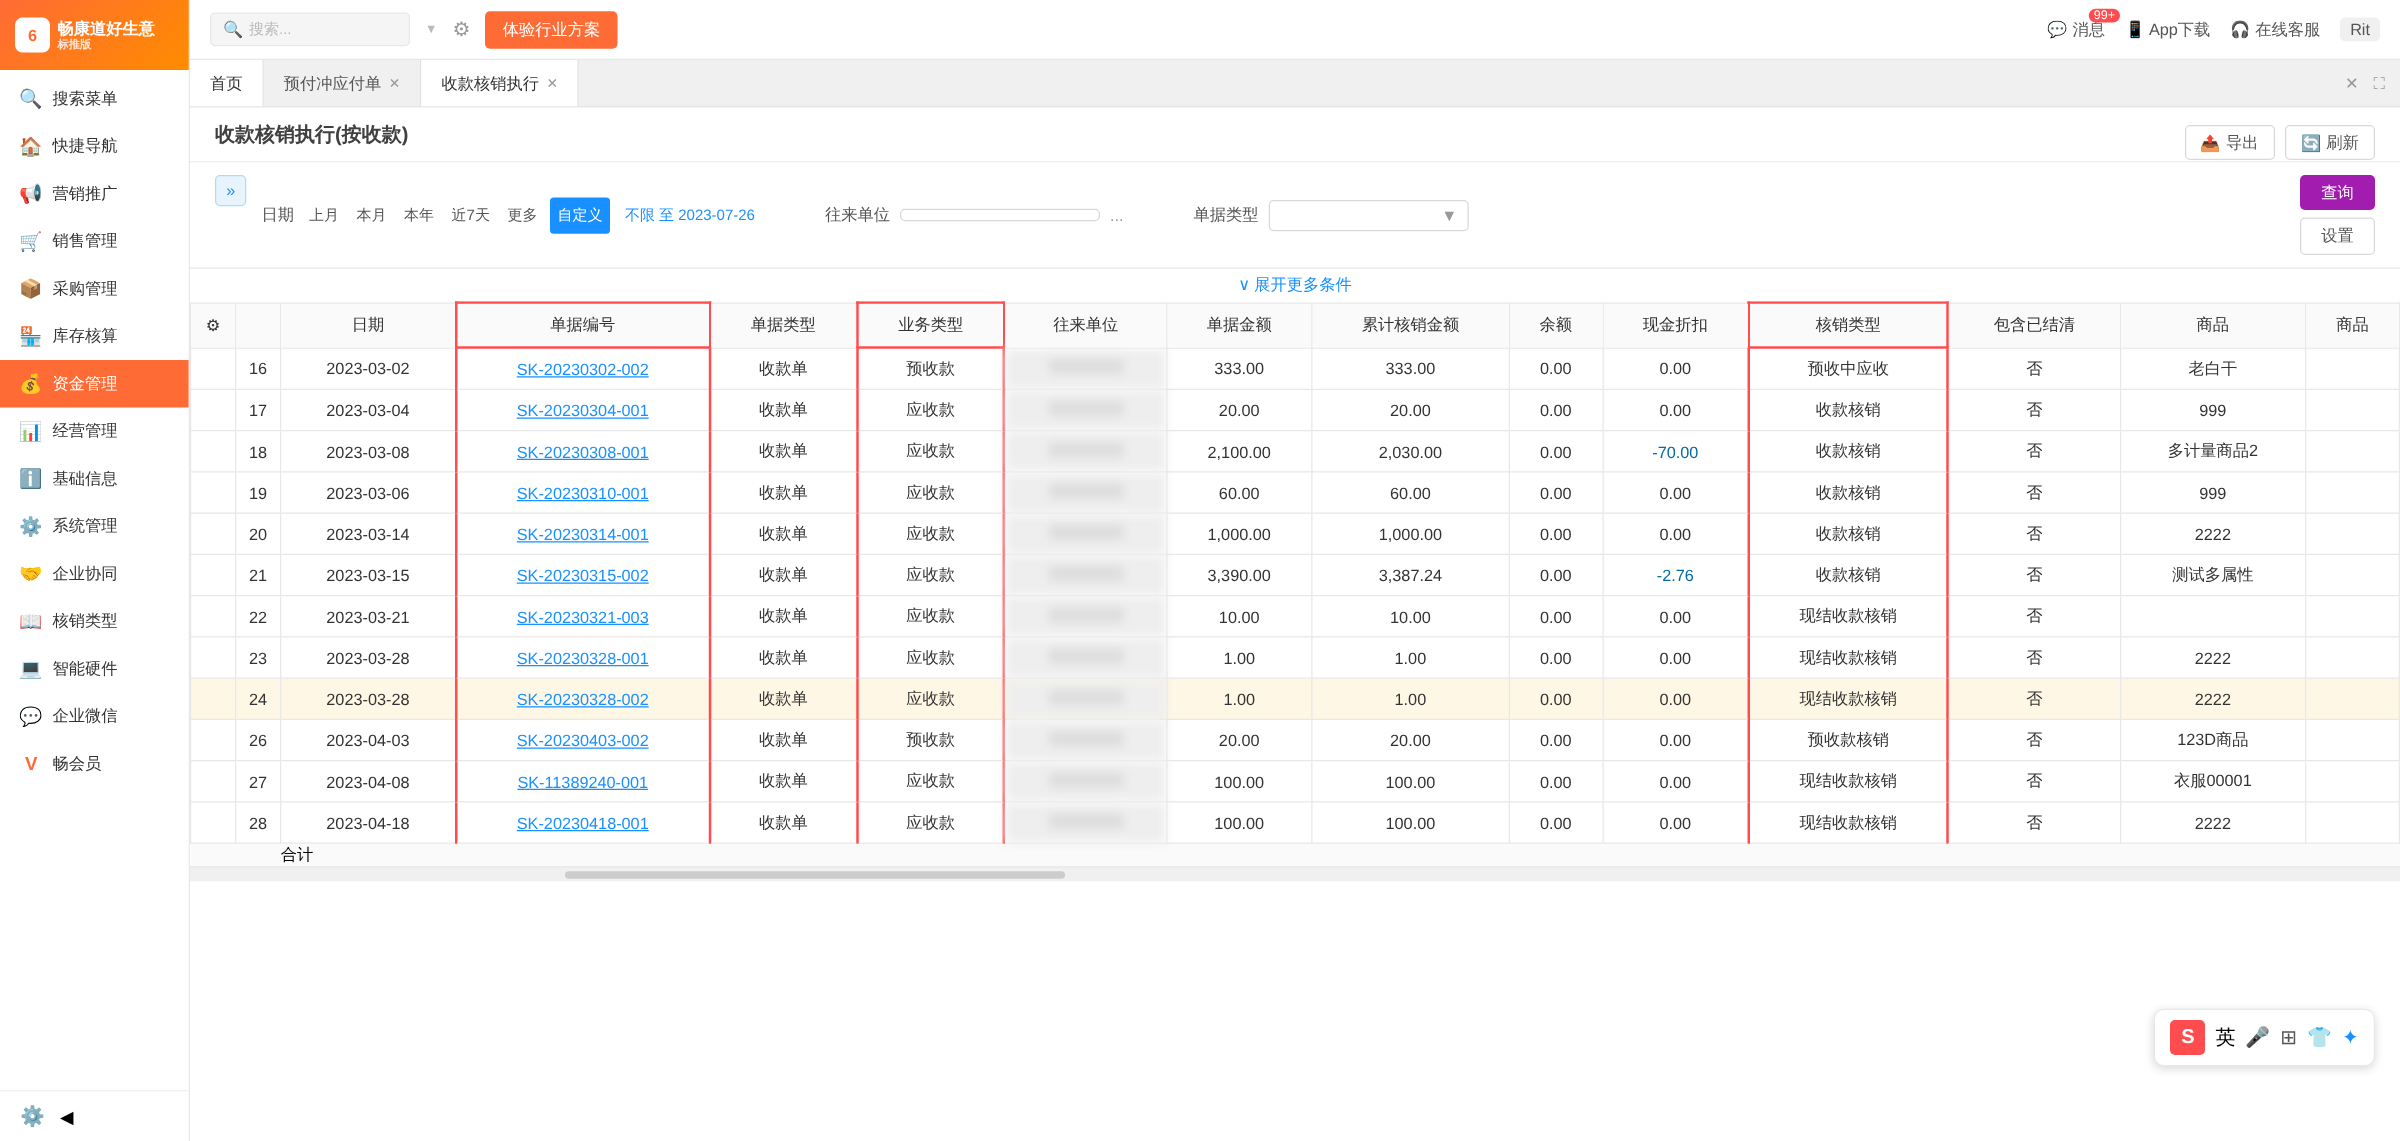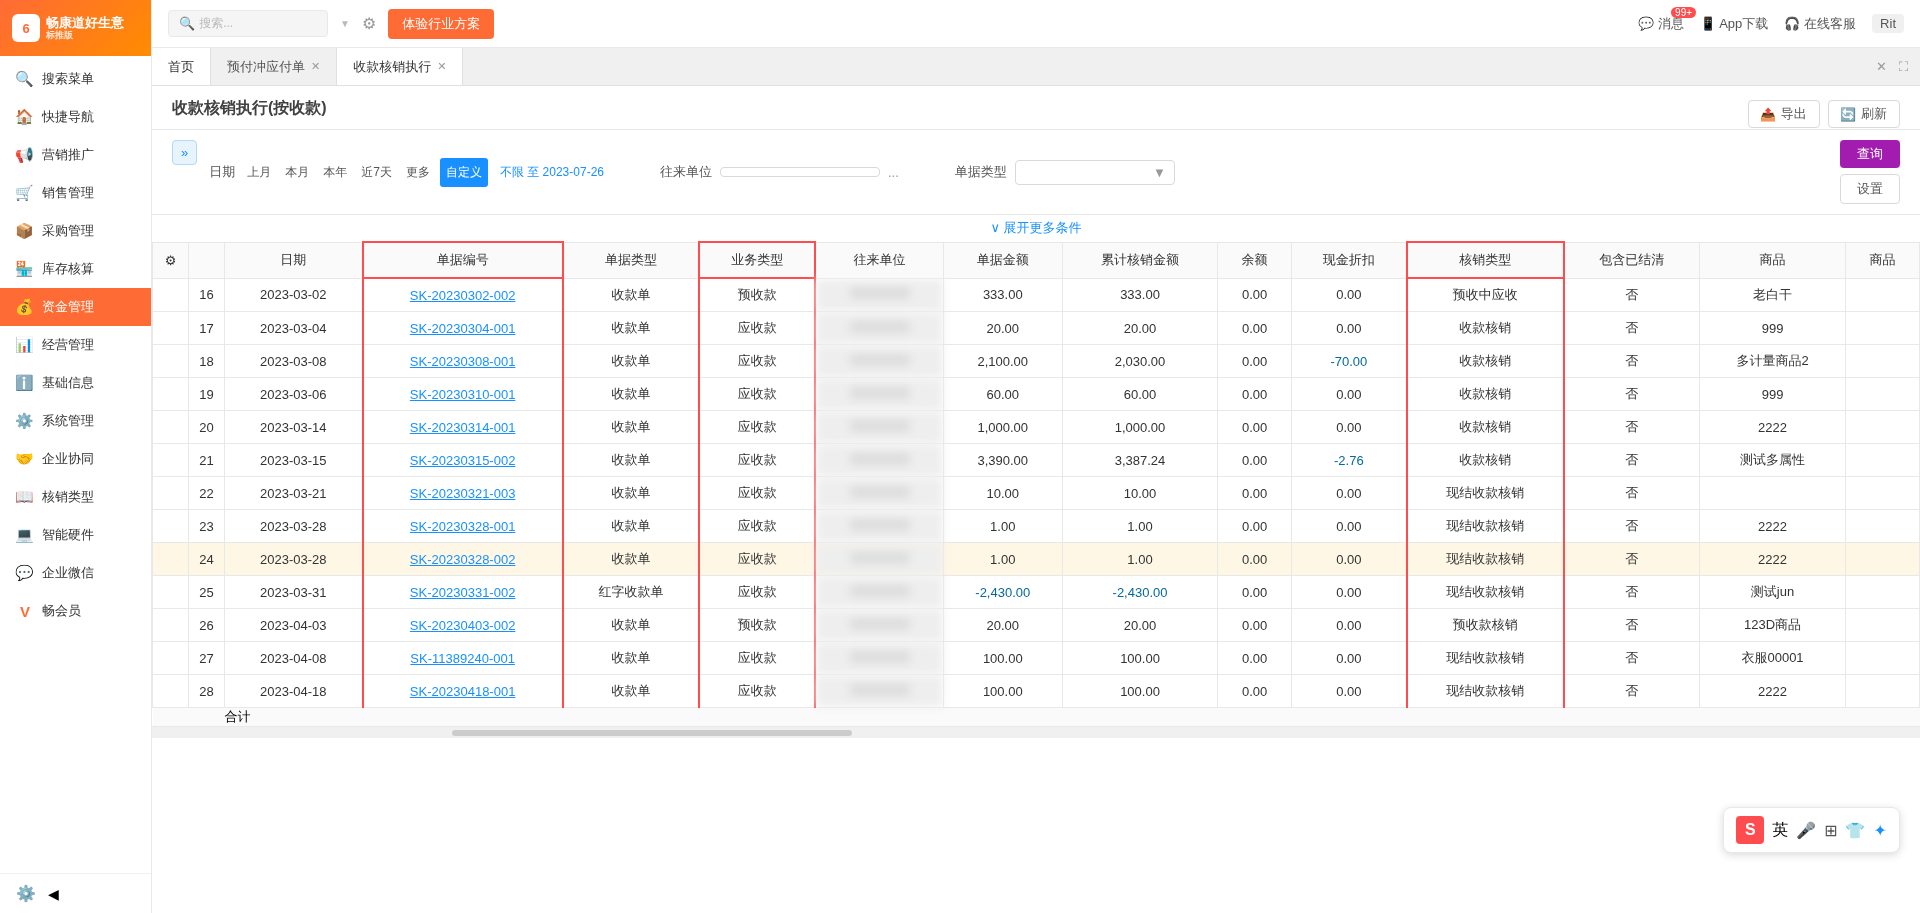--- a/index.html
+++ b/index.html
@@ -667,37 +667,20 @@
               <td>1.00</td>
               <td>0.00</td>
               <td>0.00</td>
               <td style="border-left: 2px solid rgb(255, 77, 79); border-right: 2px solid rgb(255, 77, 79);">现结收款核销</td>
               <td>否</td>
               <td>2222</td>
               <td></td>
             </tr>
             <tr>
               <td></td>
-              <td>25</td>
-              <td>2023-03-31</td>
-              <td class="link" style="border-left: 2px solid rgb(255, 77, 79); border-right: 2px solid rgb(255, 77, 79);">SK-20230331-002</td>
-              <td>红字收款单</td>
-              <td style="border-left: 2px solid rgb(255, 77, 79); border-right: 2px solid rgb(255, 77, 79);">应收款</td>
-              <td class="blurred"><span style="display:inline-block;width:60px;height:12px;background:#ddd;border-radius:2px;"></span></td>
-              <td class="text-red">-2,430.00</td>
-              <td class="text-red">-2,430.00</td>
-              <td>0.00</td>
-              <td>0.00</td>
-              <td style="border-left: 2px solid rgb(255, 77, 79); border-right: 2px solid rgb(255, 77, 79);">现结收款核销</td>
-              <td>否</td>
-              <td>测试jun</td>
-              <td></td>
-            </tr>
-            <tr>
-              <td></td>
               <td>26</td>
               <td>2023-04-03</td>
               <td class="link" style="border-left: 2px solid rgb(255, 77, 79); border-right: 2px solid rgb(255, 77, 79); text-decoration: underline;">SK-20230403-002</td>
               <td>收款单</td>
               <td style="border-left: 2px solid rgb(255, 77, 79); border-right: 2px solid rgb(255, 77, 79);">预收款</td>
               <td class="blurred"><span style="display:inline-block;width:60px;height:12px;background:#ddd;border-radius:2px;"></span></td>
               <td>20.00</td>
               <td>20.00</td>
               <td>0.00</td>
               <td>0.00</td>

